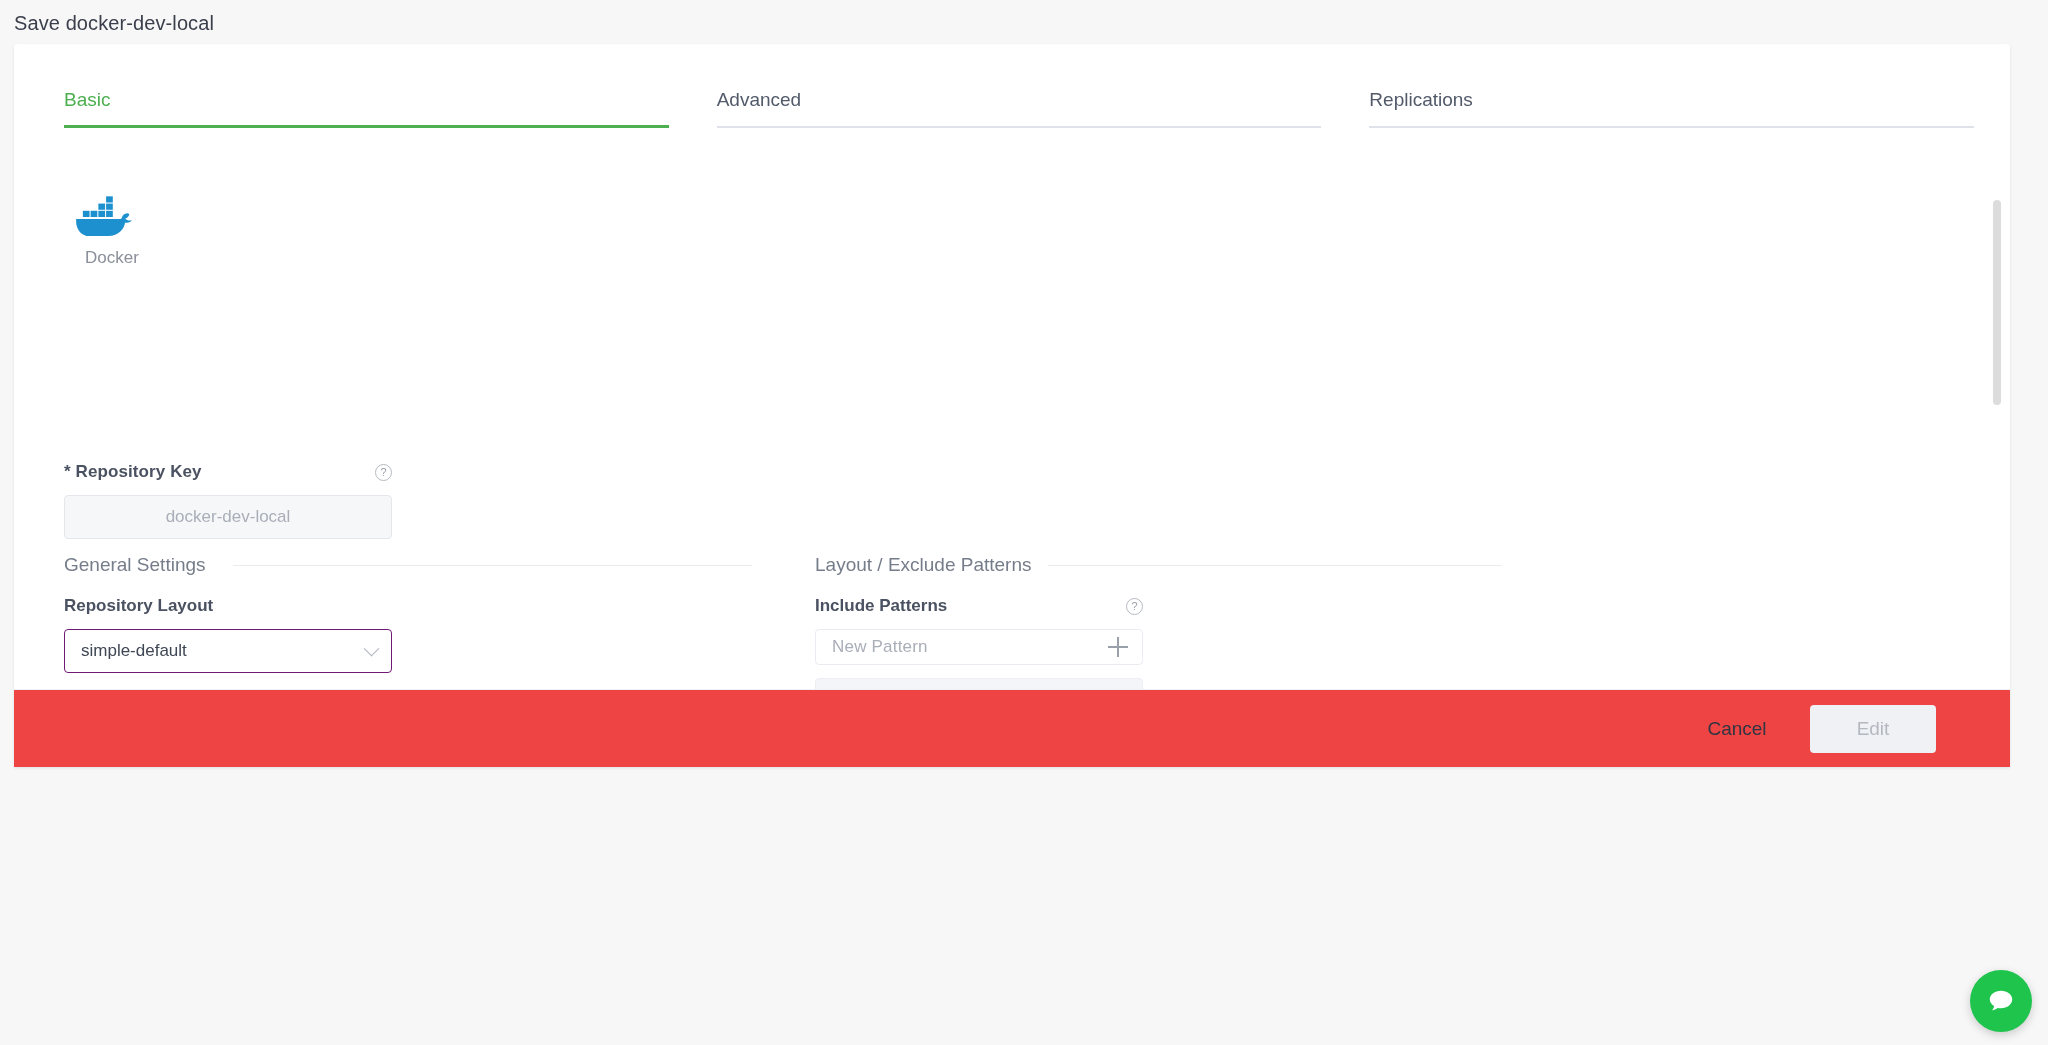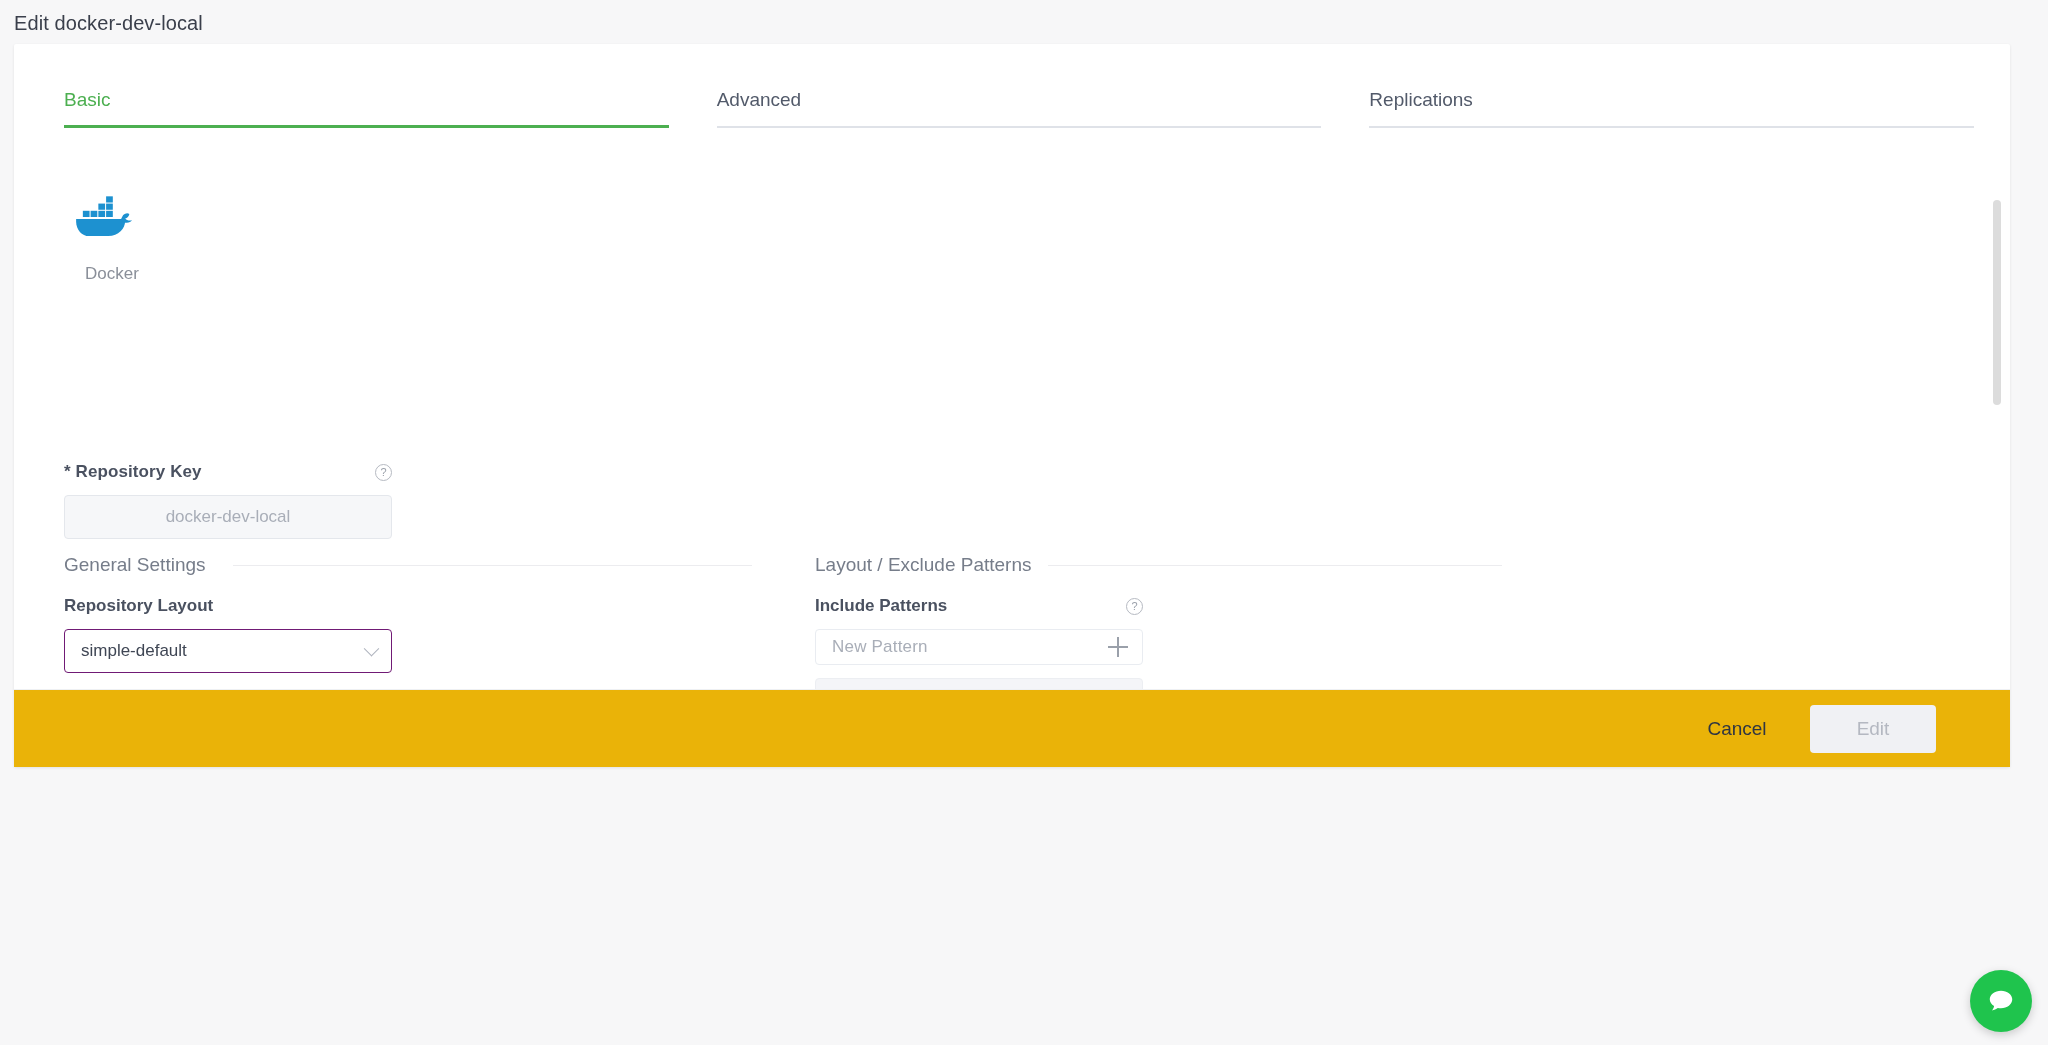--- a/index.html
+++ b/index.html
@@ -113,21 +113,21 @@
     top: 48px;
     width: 170px;
     text-align: left;
   }
   .pkg-logo {
     width: 62px;
     height: 50px;
     margin-left: 8px;
   }
   .pkg-name {
-    margin-top: 18px;
+    margin-top: 2px;
     font-size: 17px;
     color: #8a8f99;
     text-align: center;
     width: 96px;
   }
 
   
   .field-label-row {
     display: flex;
     align-items: center;
@@ -282,21 +282,21 @@
     left: 0;
     bottom: 0;
     width: 1996px;
     height: 78px;
     border-top: 1px solid #eef0f3;
     display: flex;
     align-items: center;
     justify-content: flex-end;
     padding-right: 74px;
     gap: 10px;
-    background: #eab308;
+    background: #ef4444;
   }
   .btn {
     height: 48px;
     min-width: 126px;
     border-radius: 4px;
     border: none;
     font-size: 19px;
     font-family: "Liberation Sans", sans-serif;
     cursor: pointer;
   }
@@ -321,21 +321,21 @@
     align-items: center;
     justify-content: center;
     cursor: pointer;
   }
 </style>
 </head>
 <body>
 
 <div id="app">
 
-  <div class="window-title">Edit docker-dev-local</div>
+  <div class="window-title">Save docker-dev-local</div>
 
   <div class="modal">
 
     <div class="tabs">
       <div class="tab active">
         <span class="tab-label">Basic</span>
         <span class="tab-underline"></span>
       </div>
       <div class="tab">
         <span class="tab-label">Advanced</span>

